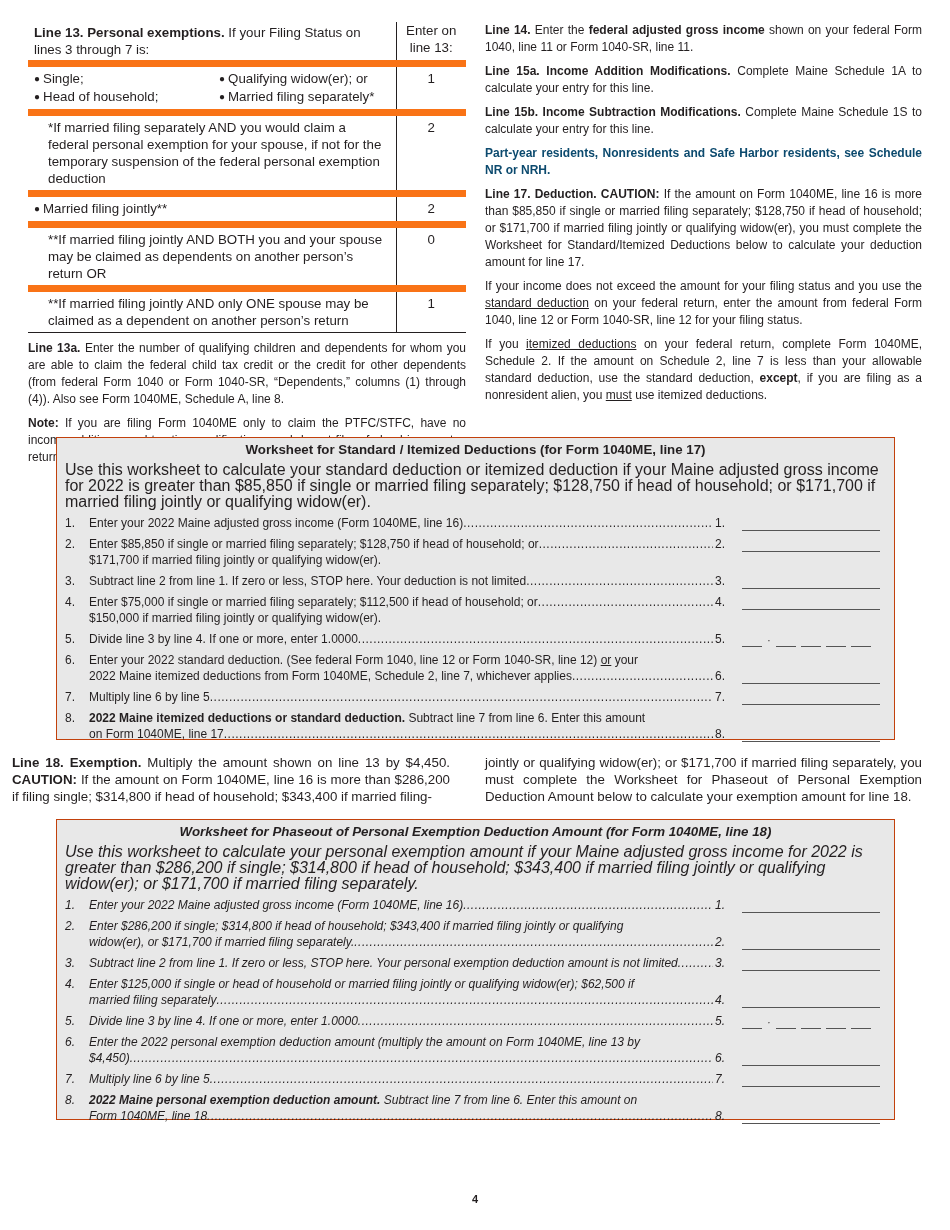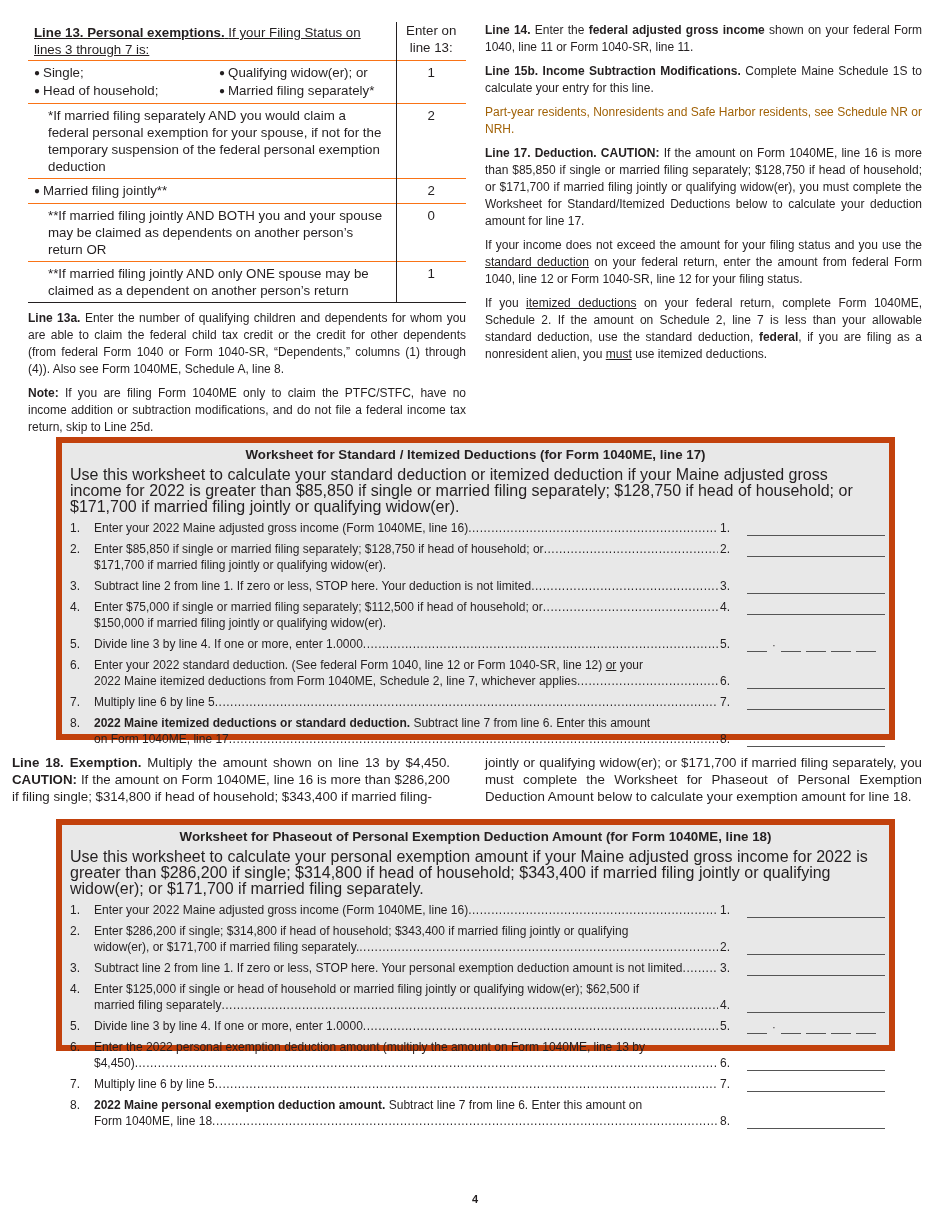--- a/index.html
+++ b/index.html
@@ -14,42 +14,42 @@
 
   
   .col-left { position: absolute; left: 28px; top: 22px; width: 438px; }
   .col-right { position: absolute; left: 485px; top: 22px; width: 437px; }
 
   
   table.ex { width: 100%; border-collapse: collapse; font-size: 13.3px; line-height: 17px; }
   table.ex td { vertical-align: top; }
   table.ex td.desc { padding: 3px 6px 3px 6px; }
   table.ex td.val { width: 70px; border-left: 1px solid #231f20; text-align: center; padding: 3px 2px; }
-  table.ex tr.hdr td.desc { padding: 2px 6px 2px 6px; text-decoration: underline; }
+  table.ex tr.hdr td.desc { padding: 2px 6px 2px 6px; }
   table.ex tr.hdr td.val { line-height: 17px; padding: 0 2px 2px 2px; }
-  table.ex tr + tr td { border-top: 1px solid #f97316; }
+  table.ex tr + tr td { border-top: 7px solid #f97316; }
   table.ex tr:last-child td { border-bottom: 1px solid #231f20; }
   table.ex td.indent { padding-left: 20px; }
   .bold { font-weight: bold; }
   .bul-grid { display: grid; grid-template-columns: 185px 1fr; }
   .bul::before { content: "\25CF"; font-size: 10px; margin-right: 3px; position: relative; top: -1px; }
 
   p.para { font-size: 12px; line-height: 17px; text-align: justify; margin-top: 7px; }
   .col-right p.para:first-child { margin-top: 0; }
-  .blue { color: #a16207; font-weight: normal; }
+  .blue { color: #0c4a6e; font-weight: bold; }
   .ul { text-decoration: underline; }
 
   
   .ws {
     position: absolute; left: 56px; width: 839px;
-    background: #e8e8e8; border: 6px solid #c2410c;
+    background: #e8e8e8; border: 1px solid #c2410c;
     font-size: 12px; line-height: 16px;
   }
   .ws1 { top: 437px; height: 303px; }
-  .ws2 { top: 819px; height: 232px; }
+  .ws2 { top: 819px; height: 301px; font-style: italic; }
   .ws-title { text-align: center; font-weight: bold; font-size: 13.3px; padding-top: 4px; height: 22px; }
   .ws-intro { padding: 2px 8px 0 8px; font-size: 16px; line-height: 16px; }
   .ws-lines { padding: 0 8px; }
   .wl { display: flex; align-items: flex-end; margin-top: 5px; }
   .wl .num { width: 24px; flex: none; align-self: flex-start; }
   .wl .txt { width: 636px; flex: none; }
   .wl .txt .row { display: flex; }
   .wl .txt .row .t { white-space: nowrap; text-align: center; }
   .wl .txt .row .dots { flex: 1; overflow: hidden; white-space: nowrap; }
   .wl .txt .row .dots::after { content: ".........................................................................................................................................................................................................................................................................."; letter-spacing: 0.5px; }
@@ -122,38 +122,42 @@
   </div>
 
   <div class="col-right">
     <p class="para">
       <span class="bold">Line 14.</span>
       <span>Enter the</span>
       <span class="bold">federal adjusted gross income</span>
       <span>shown on your federal Form 1040, line 11 or Form 1040-SR, line 11.</span>
     </p>
     <p class="para">
+      <span class="bold">Line 15a. Income Addition Modifications.</span>
+      <span>Complete Maine Schedule 1A to calculate your entry for this line.</span>
+    </p>
+    <p class="para">
       <span class="bold">Line 15b. Income Subtraction Modifications.</span>
       <span>Complete Maine Schedule 1S to calculate your entry for this line.</span>
     </p>
     <p class="para blue">Part-year residents, Nonresidents and Safe Harbor residents, see Schedule NR or NRH.</p>
     <p class="para">
       <span class="bold">Line 17. Deduction. CAUTION:</span>
       <span>If the amount on Form 1040ME, line 16 is more than $85,850 if single or married filing separately; $128,750 if head of household; or $171,700 if married filing jointly or qualifying widow(er), you must complete the Worksheet for Standard/Itemized Deductions below to calculate your deduction amount for line 17.</span>
     </p>
     <p class="para">
       <span>If your income does not exceed the amount for your filing status and you use the</span>
       <span class="ul">standard deduction</span>
       <span>on your federal return, enter the amount from federal Form 1040, line 12 or Form 1040-SR, line 12 for your filing status.</span>
     </p>
     <p class="para">
       <span>If you</span>
       <span class="ul">itemized deductions</span>
       <span>on your federal return, complete Form 1040ME, Schedule 2. If the amount on Schedule 2, line 7 is less than your allowable standard deduction, use the standard deduction,</span>
-      <span class="bold">federal</span><span>, if you are filing as a nonresident alien, you</span>
+      <span class="bold">except</span><span>, if you are filing as a nonresident alien, you</span>
       <span class="ul">must</span>
       <span>use itemized deductions.</span>
     </p>
   </div>
 
   <div class="ws ws1">
     <div class="ws-title">Worksheet for Standard / Itemized Deductions (for Form 1040ME, line 17)</div>
     <div class="ws-intro">Use this worksheet to calculate your standard deduction or itemized deduction if your Maine adjusted gross income for 2022 is greater than $85,850 if single or married filing separately; $128,750 if head of household; or $171,700 if married filing jointly or qualifying widow(er).</div>
     <div class="ws-lines">
       <div class="wl">

